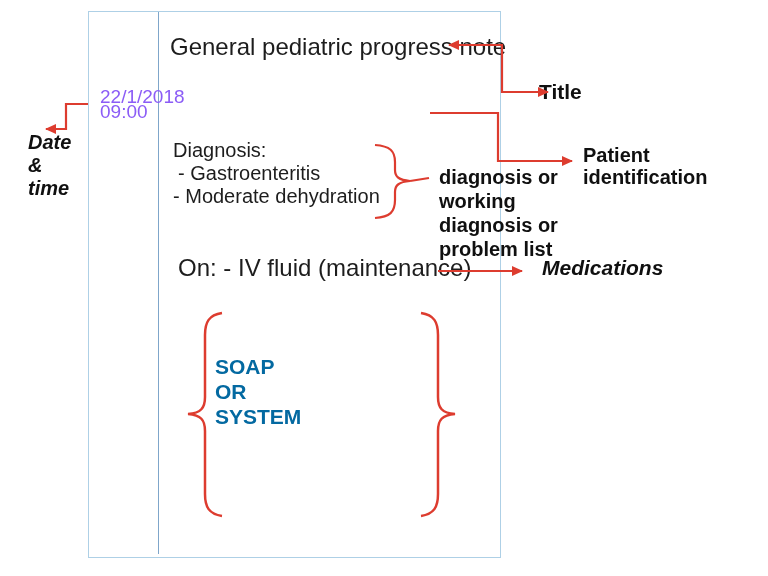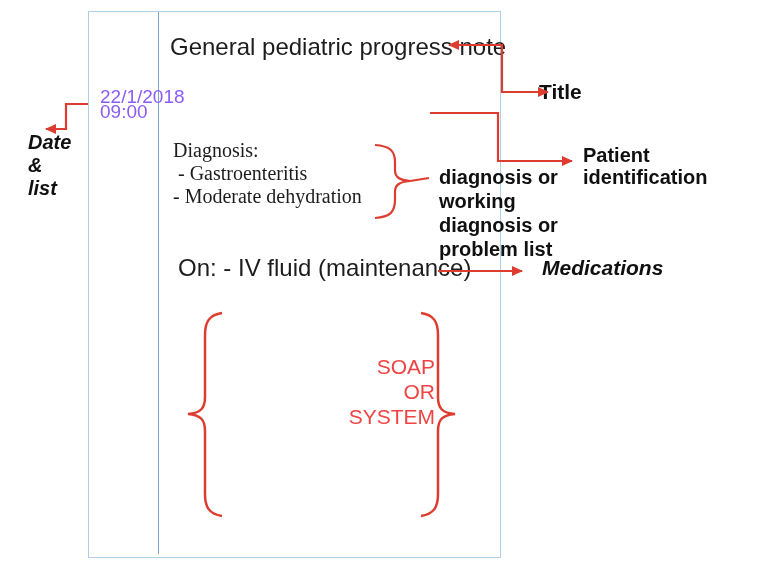--- a/index.html
+++ b/index.html
@@ -7,22 +7,22 @@
     position:relative;width:768px;height:576px;background:#ffffff;overflow:hidden;
     font-family:"Liberation Sans",sans-serif;color:#1d1d1d;
   }
   .abs{position:absolute;}
   
   #note-box{left:88px;top:11px;width:411px;height:545px;border:1px solid #aed0e6;background:transparent;}
   #date-divider{left:158px;top:12px;width:1px;height:542px;background:#7fa6ca;}
   
   .doc{font-size:24px;line-height:23px;color:#1d1d1d;white-space:nowrap;}
   .doc-sm{font-size:19px;line-height:15px;color:#8b5cf6;white-space:nowrap;}
-  .diag{font-size:20px;line-height:23px;white-space:nowrap;font-family:Liberation Serif, serif;}
-  .soap{font-weight:normal;font-size:21px;line-height:25px;text-align:right;color:#ef4444;}
+  .diag{font-size:20px;line-height:23px;white-space:nowrap;}
+  .soap{font-weight:bold;font-size:21px;line-height:25px;text-align:left;color:#0369a1;}
   
   .ann{font-weight:bold;color:#101010;white-space:nowrap;}
   svg{position:absolute;left:0;top:0;}
 </style>
 </head>
 <body>
 
 <div id="slide">
 
   <div class="abs" id="note-box"></div>
@@ -44,21 +44,21 @@
 
   <div class="abs soap" style="left:215px;top:354px;width:220px;">
     <div>SOAP</div>
     <div>OR</div>
     <div>SYSTEM</div>
   </div>
 
   <div class="abs ann" style="left:28px;top:131px;font-size:20px;line-height:23px;font-style:italic;">
     <div>Date</div>
     <div>&amp;</div>
-    <div>list</div>
+    <div>time</div>
   </div>
 
   <div class="abs ann" style="left:539px;top:80px;font-size:21px;">Title</div>
 
   <div class="abs ann" style="left:583px;top:144px;font-size:20px;line-height:22px;">
     <div>Patient</div>
     <div>identification</div>
   </div>
 
   <div class="abs ann" style="left:439px;top:165px;font-size:20px;line-height:24px;">

